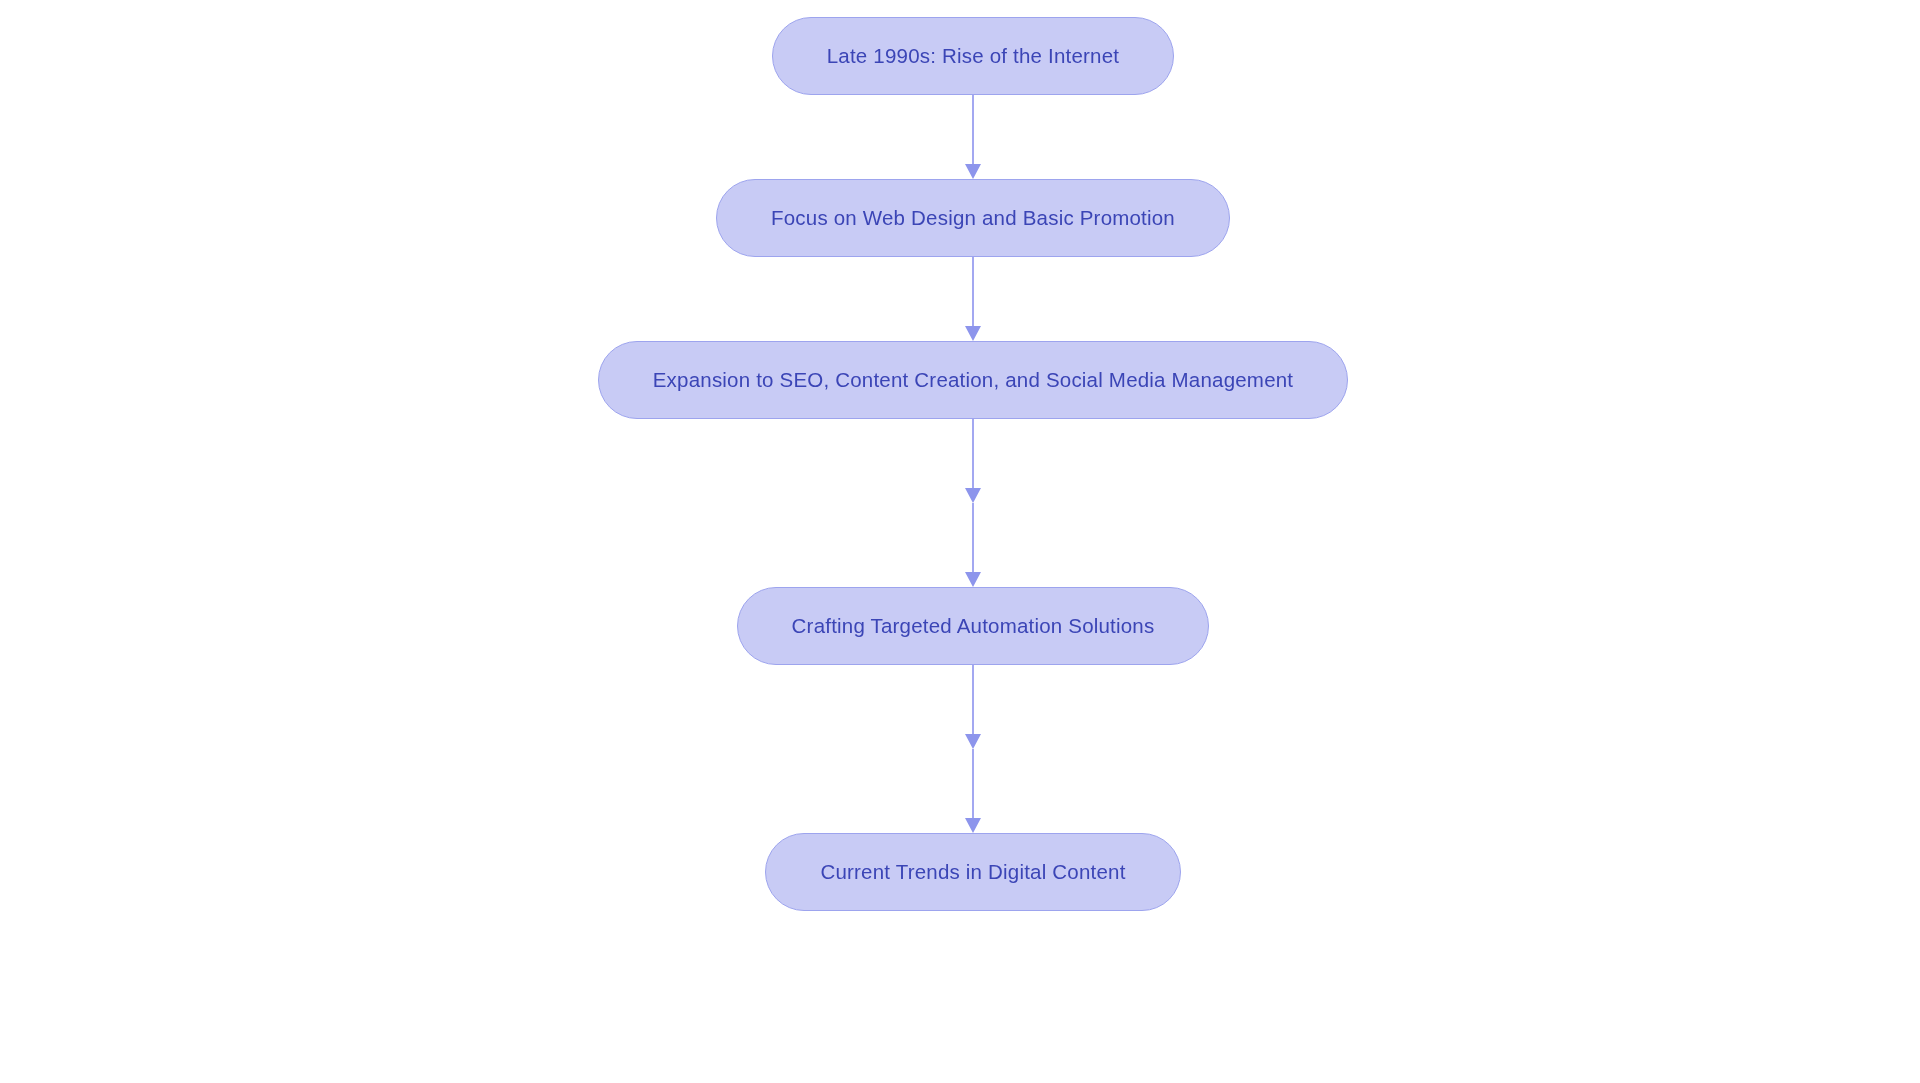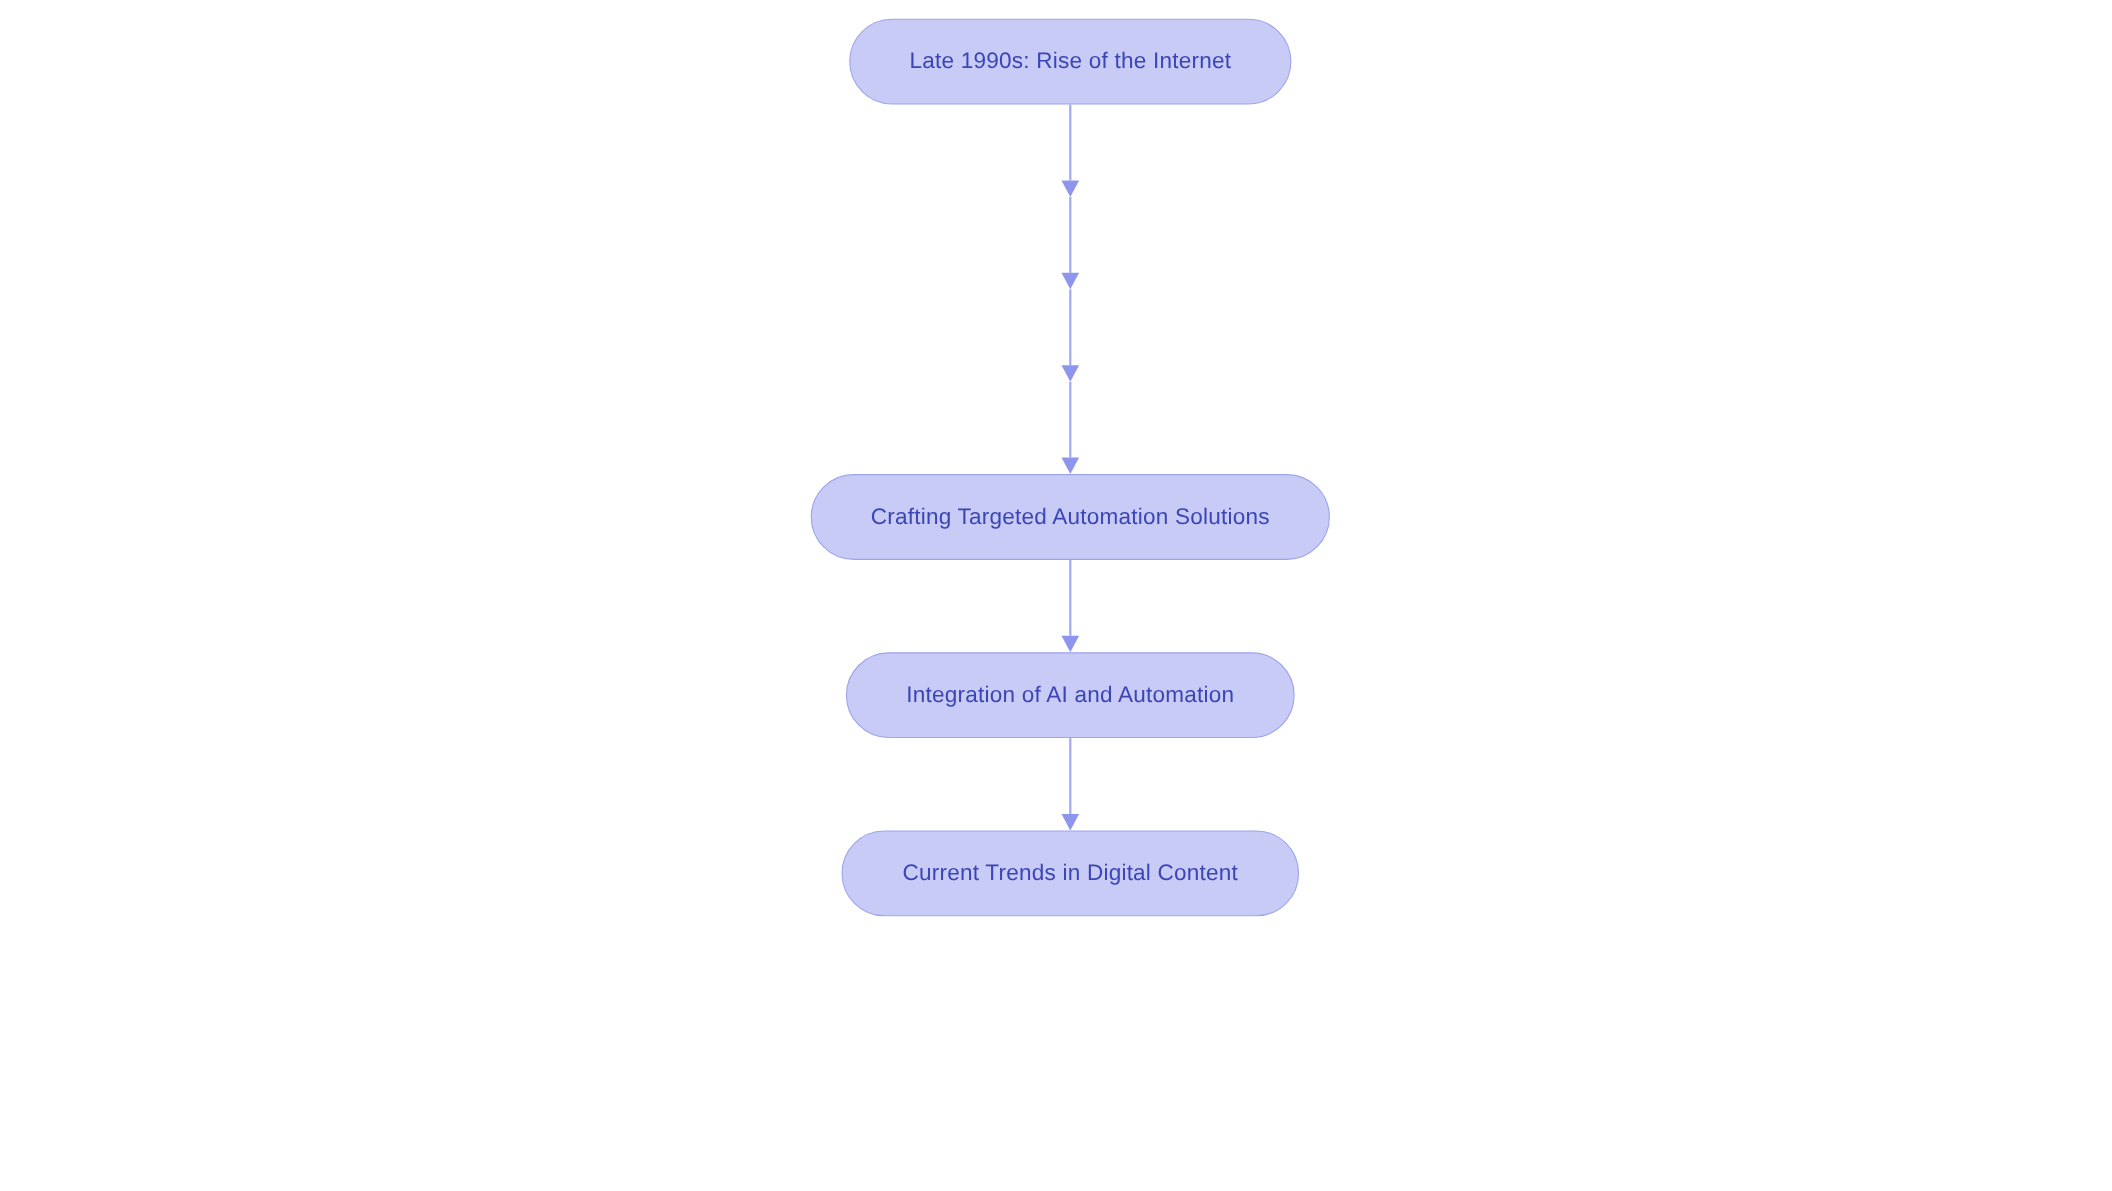--- a/index.html
+++ b/index.html
@@ -56,26 +56,32 @@
 
     <div class="node">
       <span>Late 1990s: Rise of the Internet</span>
     </div>
 
     <div class="arrow">
       <div class="shaft"></div>
       <div class="head"></div>
     </div>
 
+    <div class="node">
+      <span>Focus on Web Design and Basic Promotion</span>
+    </div>
 
     <div class="arrow">
       <div class="shaft"></div>
       <div class="head"></div>
     </div>
 
+    <div class="node">
+      <span>Expansion to SEO, Content Creation, and Social Media Management</span>
+    </div>
 
     <div class="arrow">
       <div class="shaft"></div>
       <div class="head"></div>
     </div>
 
 
     <div class="arrow">
       <div class="shaft"></div>
       <div class="head"></div>
@@ -83,23 +89,20 @@
 
     <div class="node">
       <span>Crafting Targeted Automation Solutions</span>
     </div>
 
     <div class="arrow">
       <div class="shaft"></div>
       <div class="head"></div>
     </div>
 
-    <div class="node">
-      <span>Integration of AI and Automation</span>
-    </div>
 
     <div class="arrow">
       <div class="shaft"></div>
       <div class="head"></div>
     </div>
 
     <div class="node">
       <span>Current Trends in Digital Content</span>
     </div>
 

